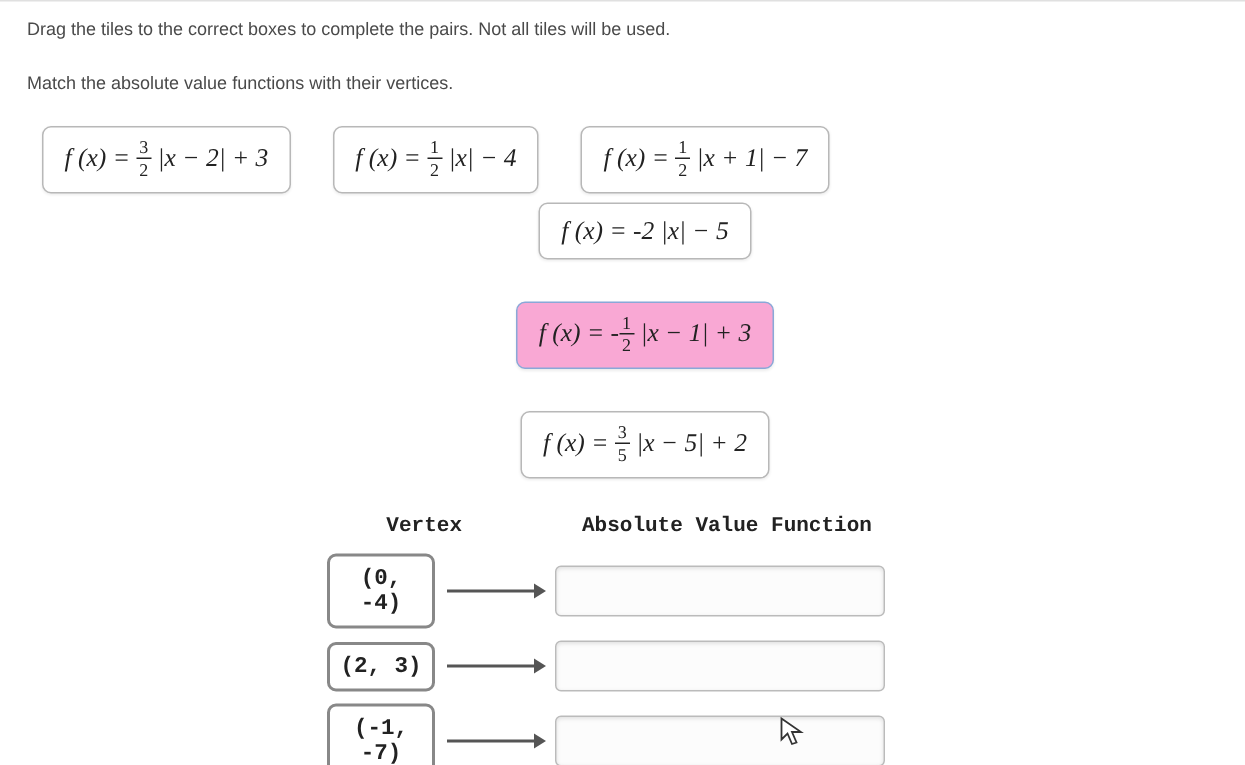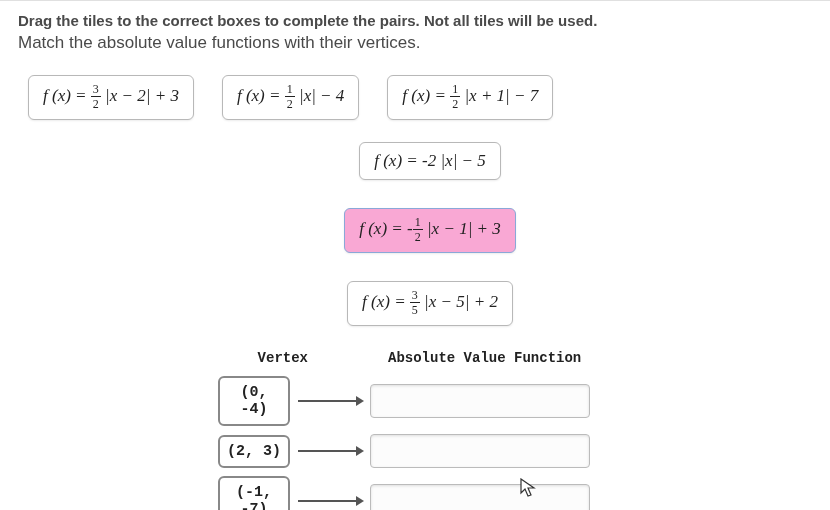--- a/index.html
+++ b/index.html
@@ -9,33 +9,32 @@
       width: 830px;
       height: 510px;
       padding: 12px 18px;
       color: #333;
       font-size: 14px;
       position: relative;
       overflow: hidden;
     }
     .instruction-main {
       color: #4a4a4a;
-      font-size: 15px;
-      margin-bottom: 4px;
-      font-weight: bold;
+      font-size: 12px;
+      margin-bottom: 22px;
     }
     .instruction-sub {
       color: #4a4a4a;
-      font-size: 17px;
+      font-size: 12px;
       margin-bottom: 22px;
     }
     .tiles-area {
       display: flex;
       flex-direction: column;
-      gap: 22px;
+      gap: 6px;
       margin-bottom: 24px;
       padding-left: 10px;
     }
     .tile-row {
       display: flex;
       gap: 28px;
       align-items: center;
     }
     .tile {
       border: 1px solid #b8b8b8;

